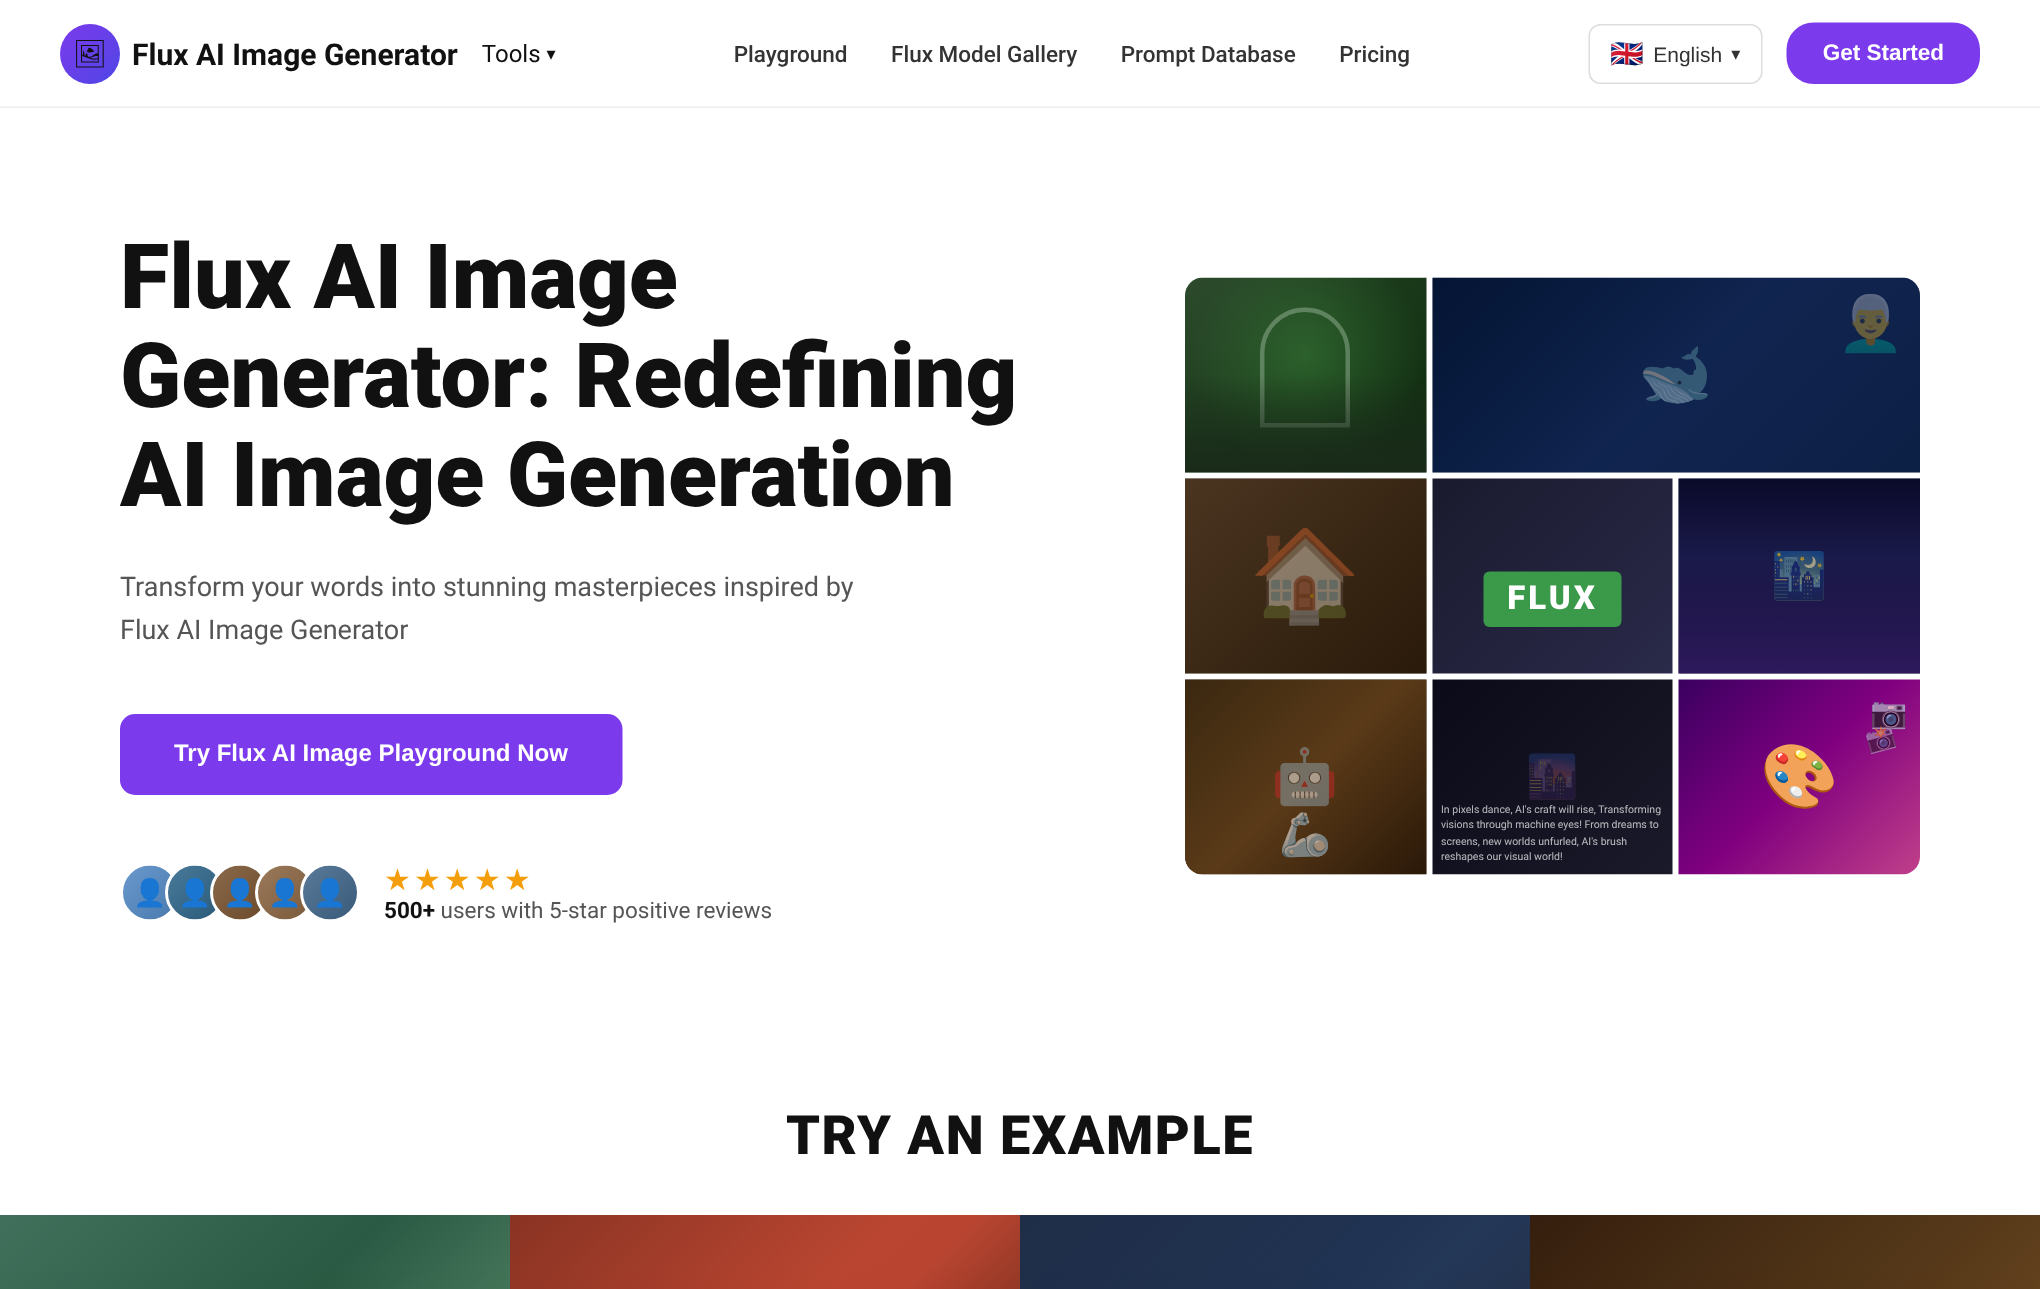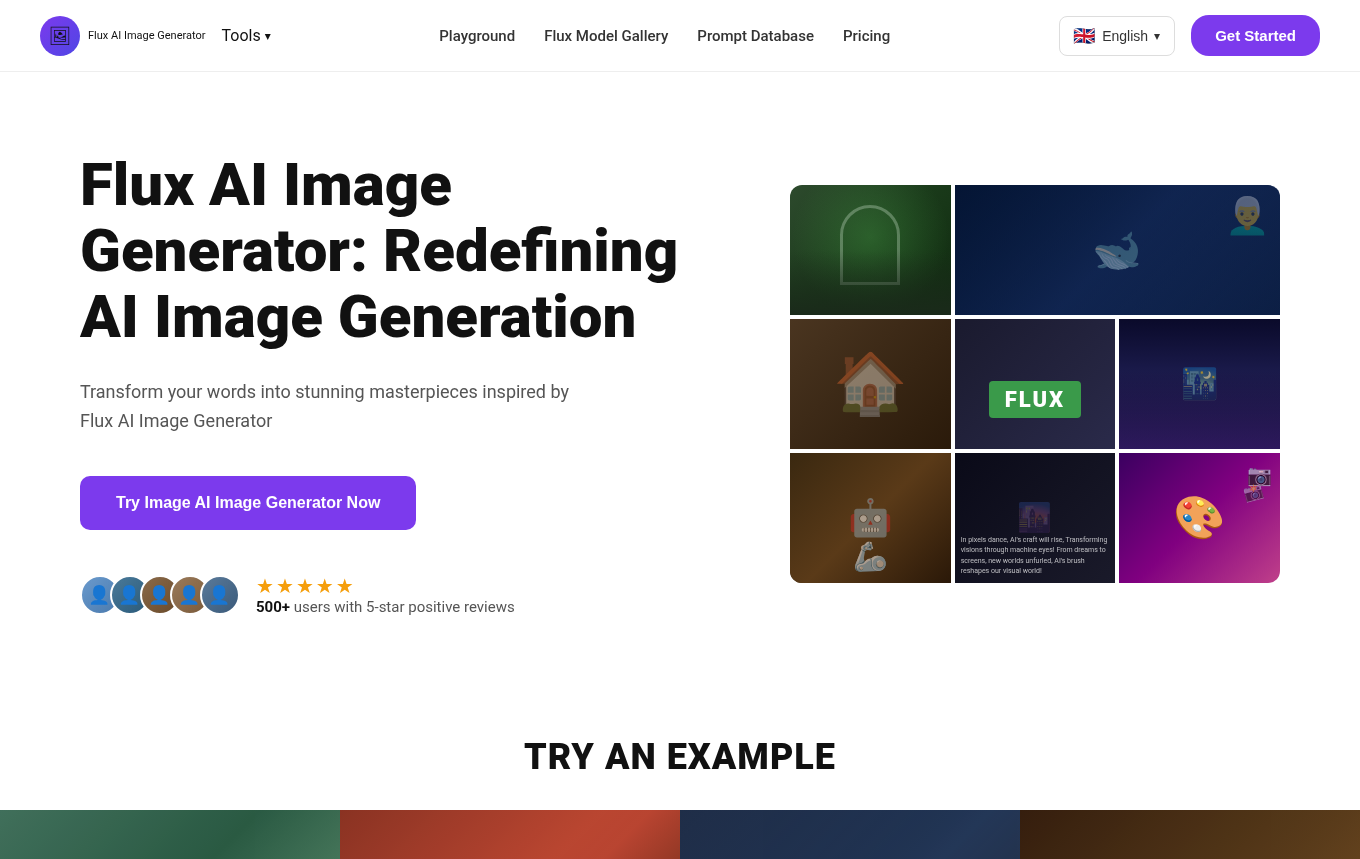--- a/index.html
+++ b/index.html
@@ -9,21 +9,21 @@
     nav {
       display: flex; align-items: center; justify-content: space-between;
       padding: 0 40px; height: 72px; background: #fff;
       border-bottom: 1px solid #eee; position: sticky; top: 0; z-index: 100;
     }
     .nav-left { display: flex; align-items: center; gap: 8px; }
     .logo-icon {
       width: 40px; height: 40px; border-radius: 50%; background: linear-gradient(135deg, #7c3aed, #4f46e5);
       display: flex; align-items: center; justify-content: center; font-size: 18px;
     }
-    .brand-name { font-weight: 400; font-size: 11px; color: #111; }
+    .brand-name { font-weight: 700; font-size: 20px; color: #111; }
     .nav-center { display: flex; align-items: center; gap: 29px; }
     .nav-link { text-decoration: none; color: #333; font-size: 15px; font-weight: 500; cursor: pointer; }
     .nav-right { display: flex; align-items: center; gap: 16px; }
     .lang-btn {
       display: flex; align-items: center; gap: 6px; padding: 8px 14px;
       border: 1px solid #ddd; border-radius: 8px; background: #fff; cursor: pointer; font-size: 14px; color: #333;
     }
     .get-started-btn {
       background: #7c3aed; color: #fff; border: none; border-radius: 18px;
       padding: 12px 24px; font-size: 15px; font-weight: 600; cursor: pointer;
@@ -137,21 +137,21 @@
       <span class="chevron">▾</span>
     </button>
     <button class="get-started-btn">Get Started</button>
   </div>
 </nav>
 
 <section class="hero">
   <div class="hero-left">
     <h1 class="hero-title">Flux AI Image Generator: Redefining AI Image Generation</h1>
     <p class="hero-sub">Transform your words into stunning masterpieces inspired by Flux AI Image Generator</p>
-    <button class="cta-btn">Try Image AI Image Generator Now</button>
+    <button class="cta-btn">Try Flux AI Image Playground Now</button>
 
     <div class="social-proof">
       <div class="avatars">
         <div class="avatar" style="background:linear-gradient(135deg,#6a9acd,#4a7aad);">👤</div>
         <div class="avatar" style="background:linear-gradient(135deg,#4a7a9a,#2a5a7a);">👤</div>
         <div class="avatar" style="background:linear-gradient(135deg,#8a6a4a,#6a4a2a);">👤</div>
         <div class="avatar" style="background:linear-gradient(135deg,#9a7a5a,#7a5a3a);">👤</div>
         <div class="avatar" style="background:linear-gradient(135deg,#5a7a9a,#3a5a7a);">👤</div>
       </div>
       <div>

